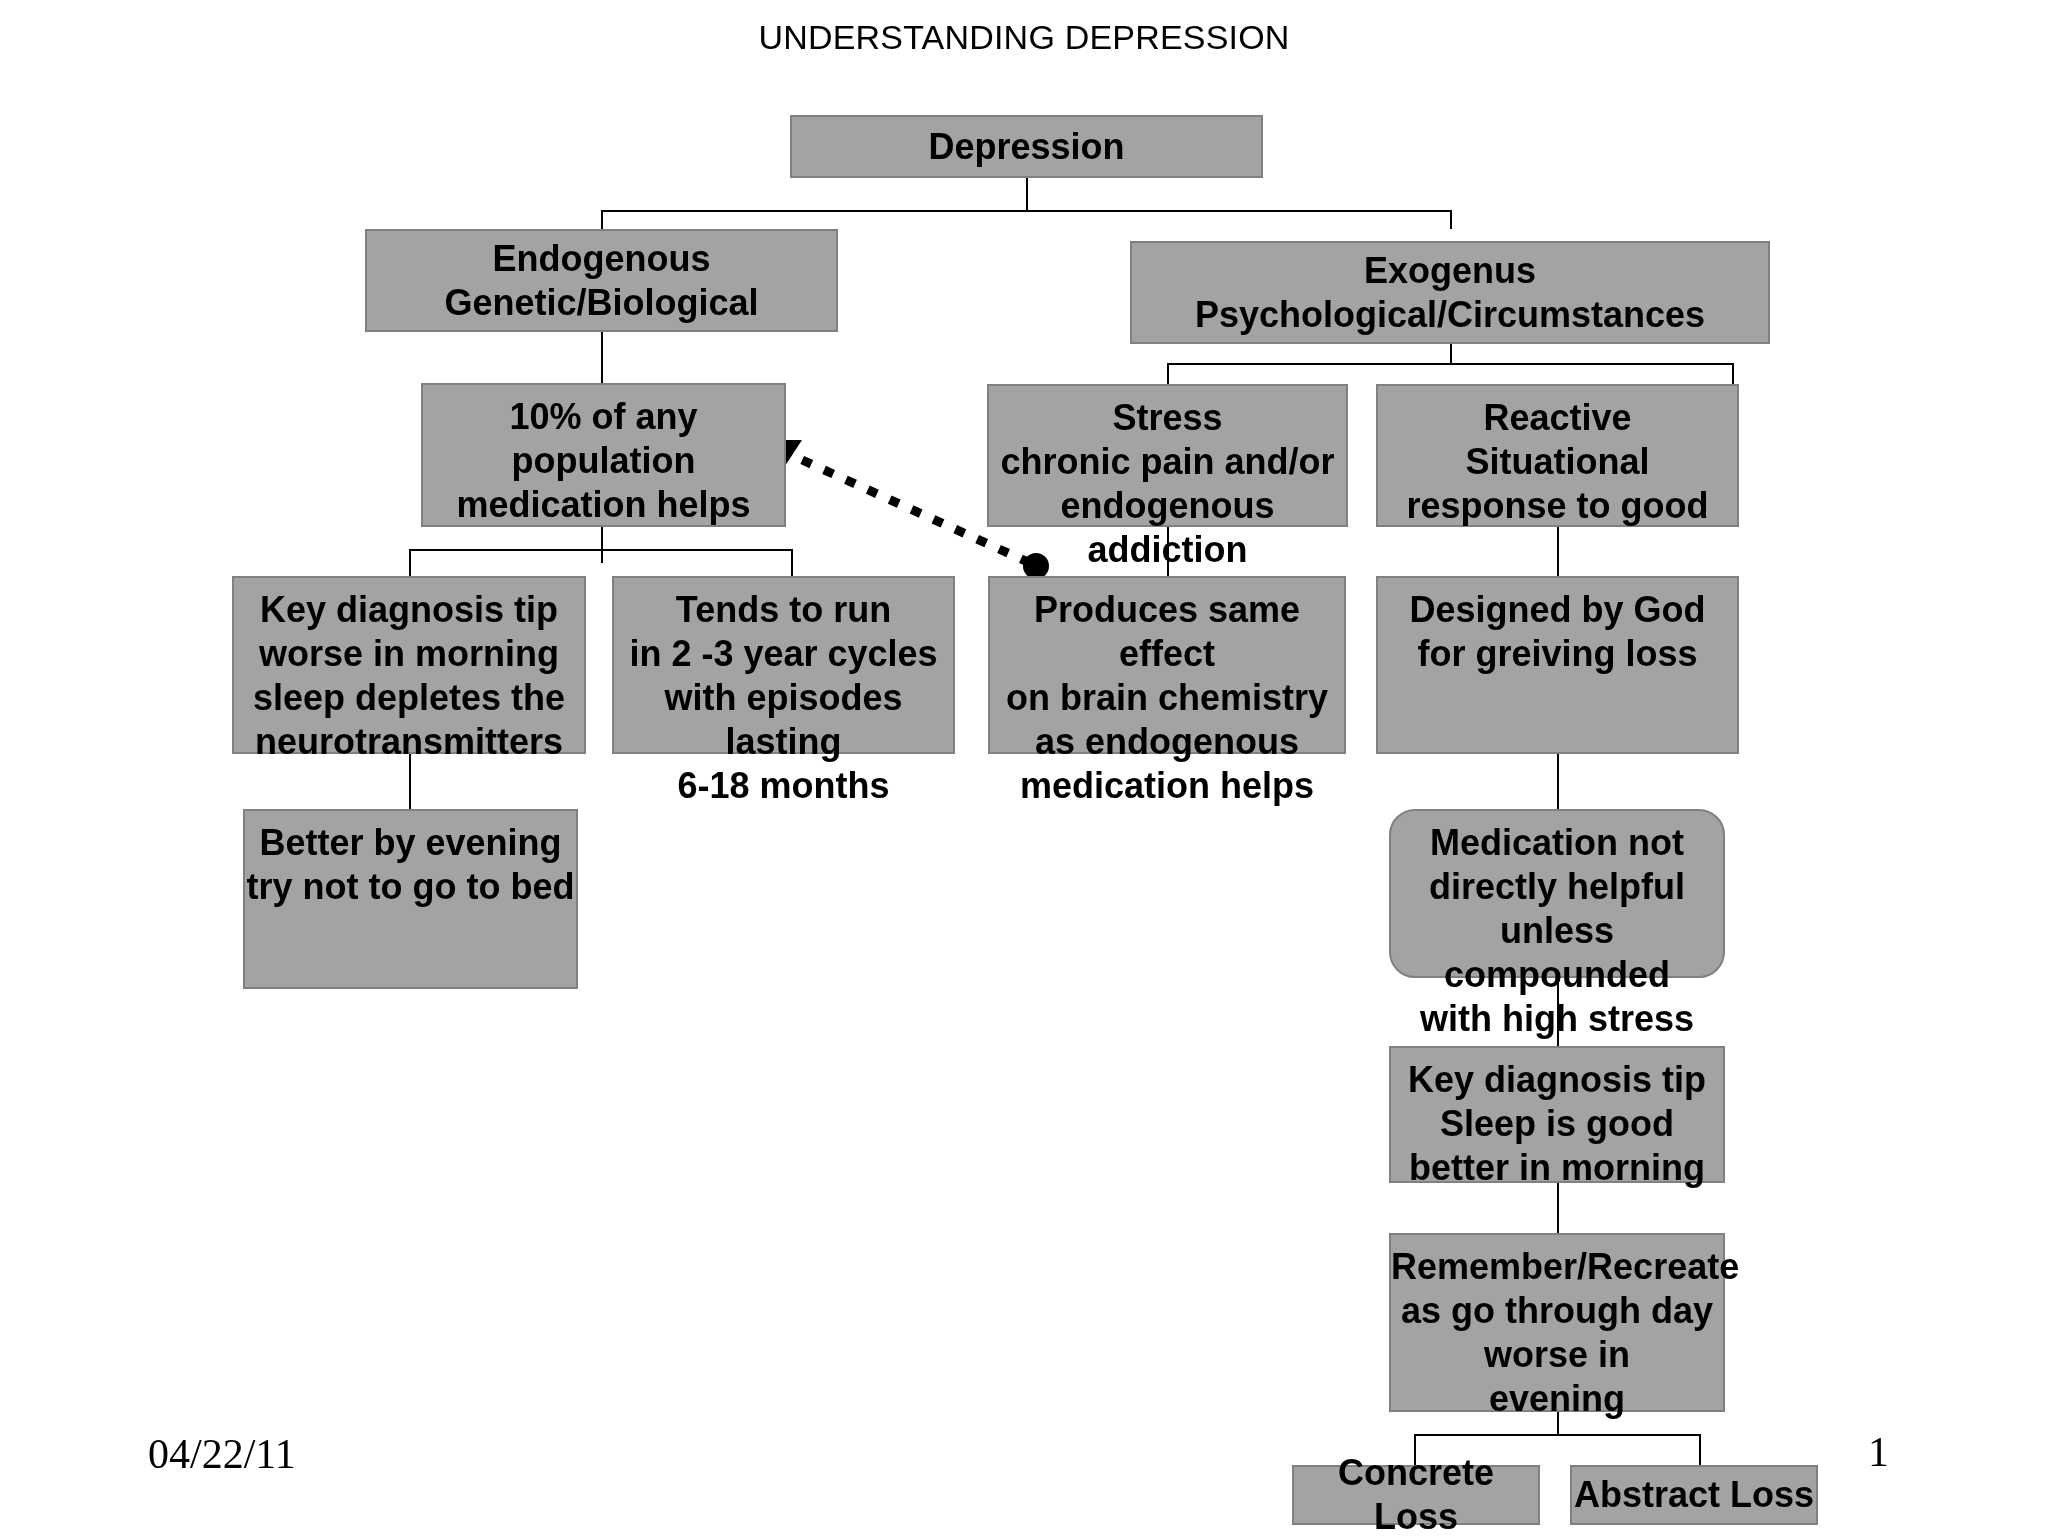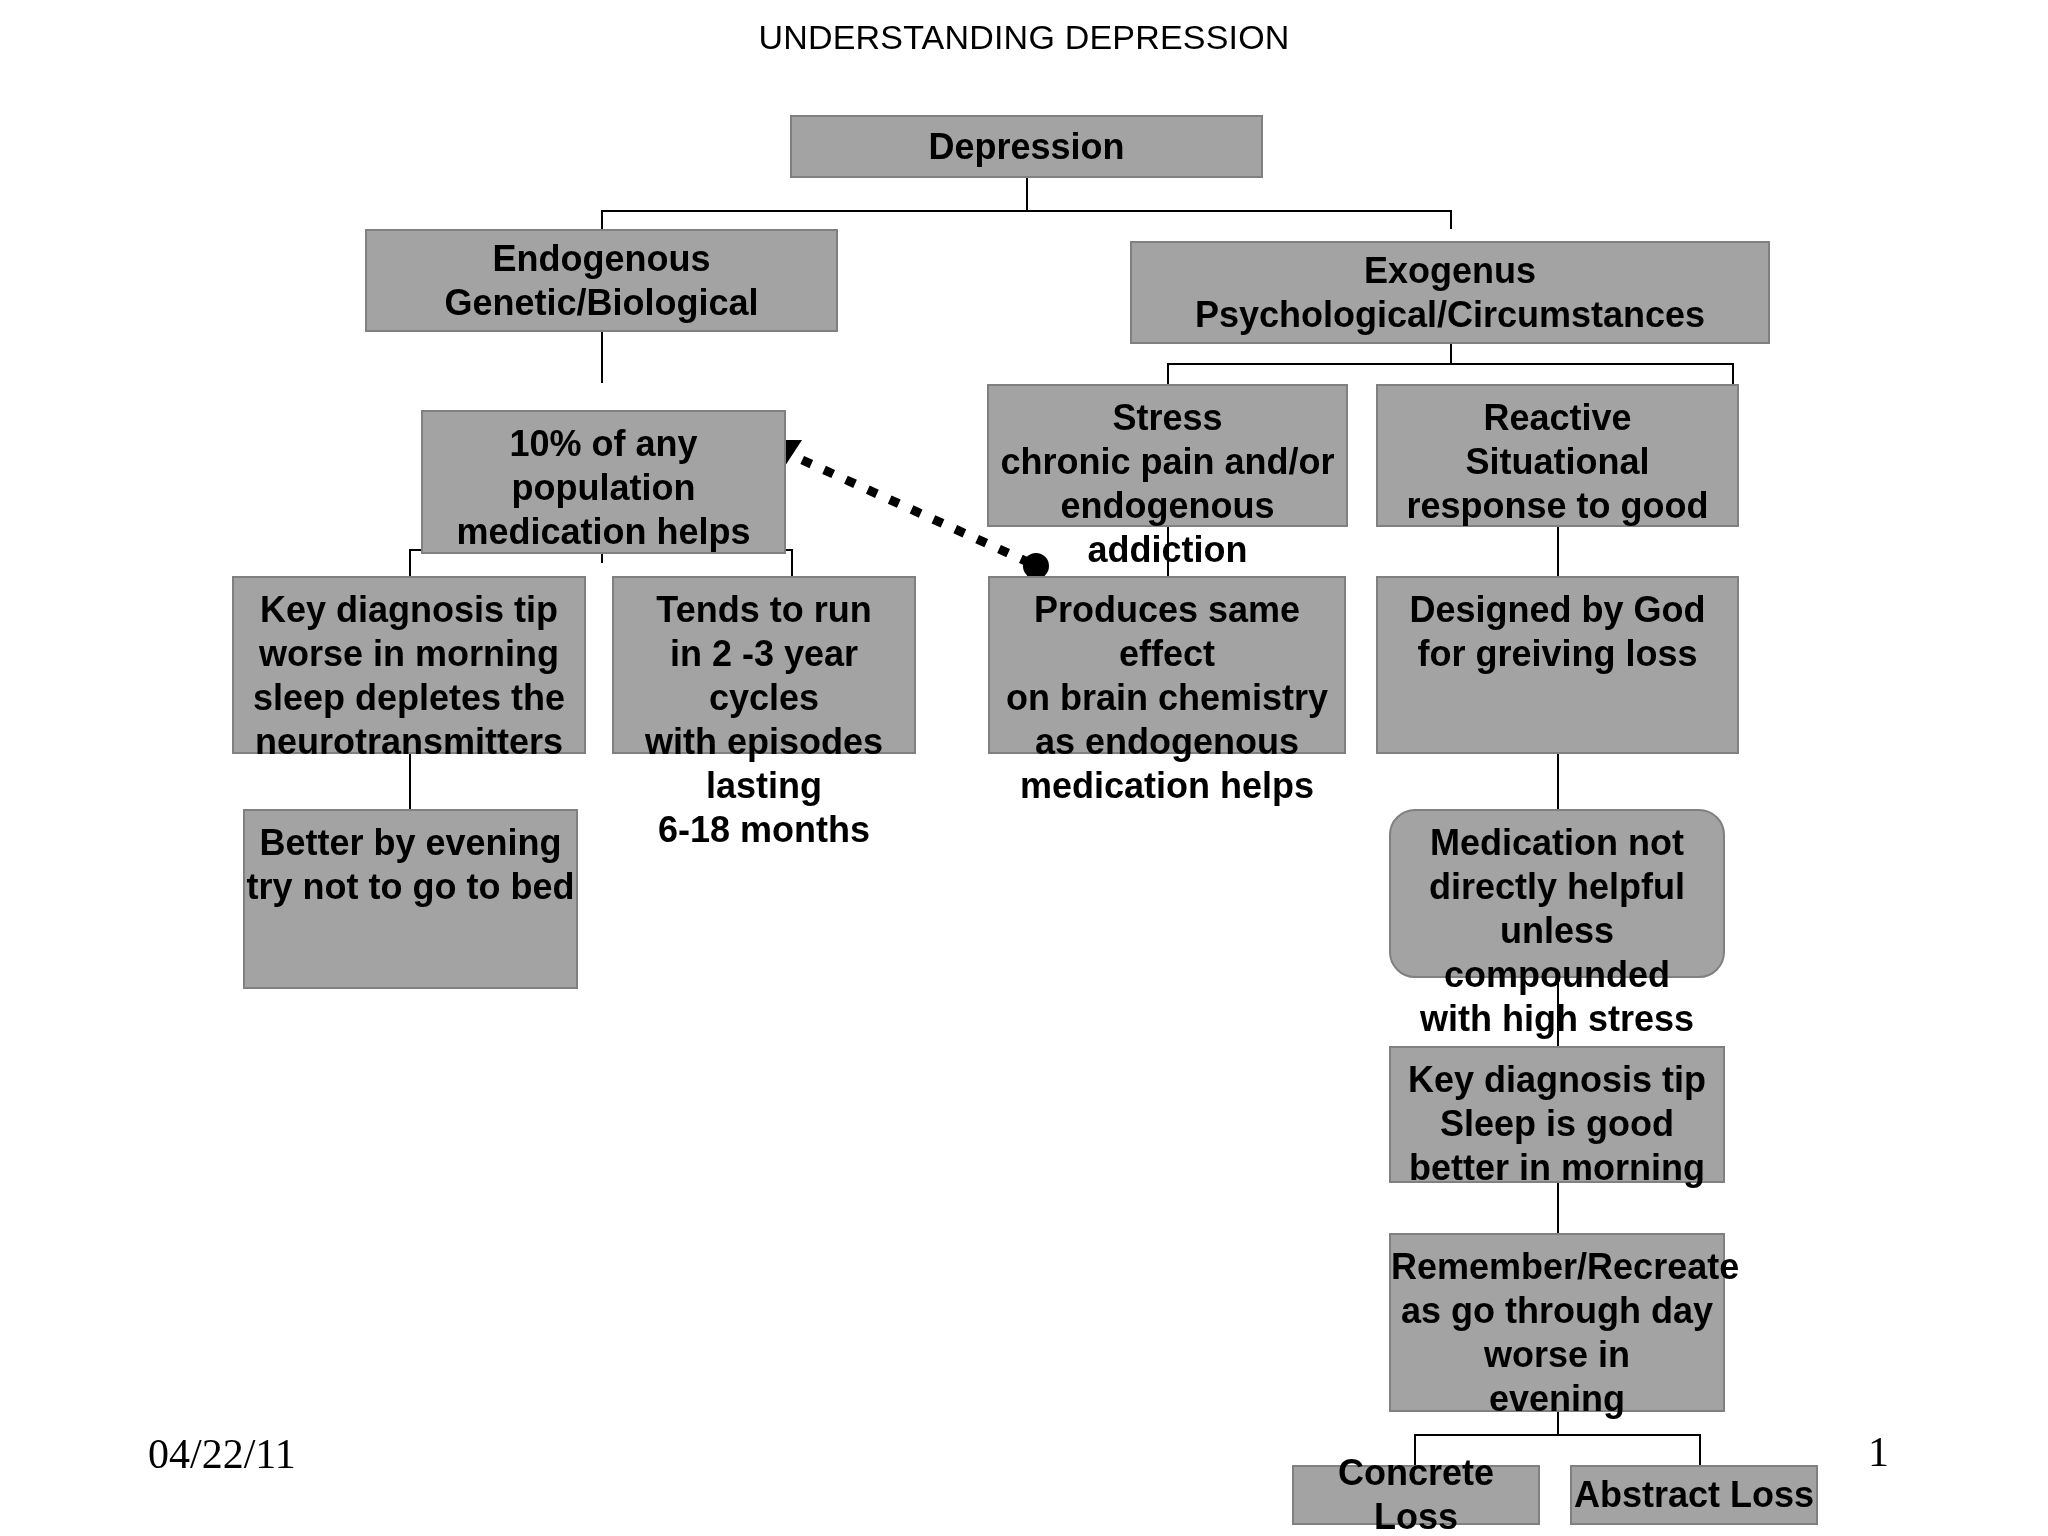--- a/index.html
+++ b/index.html
@@ -136,37 +136,37 @@
   </svg>
 
   <div class="node mid" style="left:790px; top:115px; width:473px; height:63px;">Depression</div>
 
   <div class="node mid" style="left:365px; top:229px; width:473px; height:103px;">Endogenous
 Genetic/Biological</div>
 
   <div class="node mid" style="left:1130px; top:229px; width:640px; height:103px;margin-top:12px;">Exogenus
 Psychological/Circumstances</div>
 
-  <div class="node top-align" style="left:421px; top:383px; width:365px; height:144px;margin-top:27px;">10% of any population
+  <div class="node top-align" style="left:421px; top:383px; width:365px; height:144px;">10% of any population
 medication helps</div>
 
   <div class="node top-align" style="left:987px; top:384px; width:361px; height:143px;">Stress
 chronic pain and/or
 endogenous addiction</div>
 
   <div class="node top-align" style="left:1376px; top:384px; width:363px; height:143px;">Reactive
 Situational
 response to good</div>
 
   <div class="node top-align" style="left:232px; top:576px; width:354px; height:178px;">Key diagnosis tip
 worse in morning
 sleep depletes the
 neurotransmitters</div>
 
-  <div class="node top-align" style="left:612px; top:576px; width:304px; height:178px;">Tends to run
+  <div class="node top-align" style="left:612px; top:576px; width:343px; height:178px;">Tends to run
 in 2 -3 year cycles
 with episodes lasting
 6-18 months</div>
 
   <div class="node top-align" style="left:988px; top:576px; width:358px; height:178px;">Produces same effect
 on brain chemistry
 as endogenous
 medication helps</div>
 
   <div class="node top-align" style="left:1376px; top:576px; width:363px; height:178px;">Designed by God

